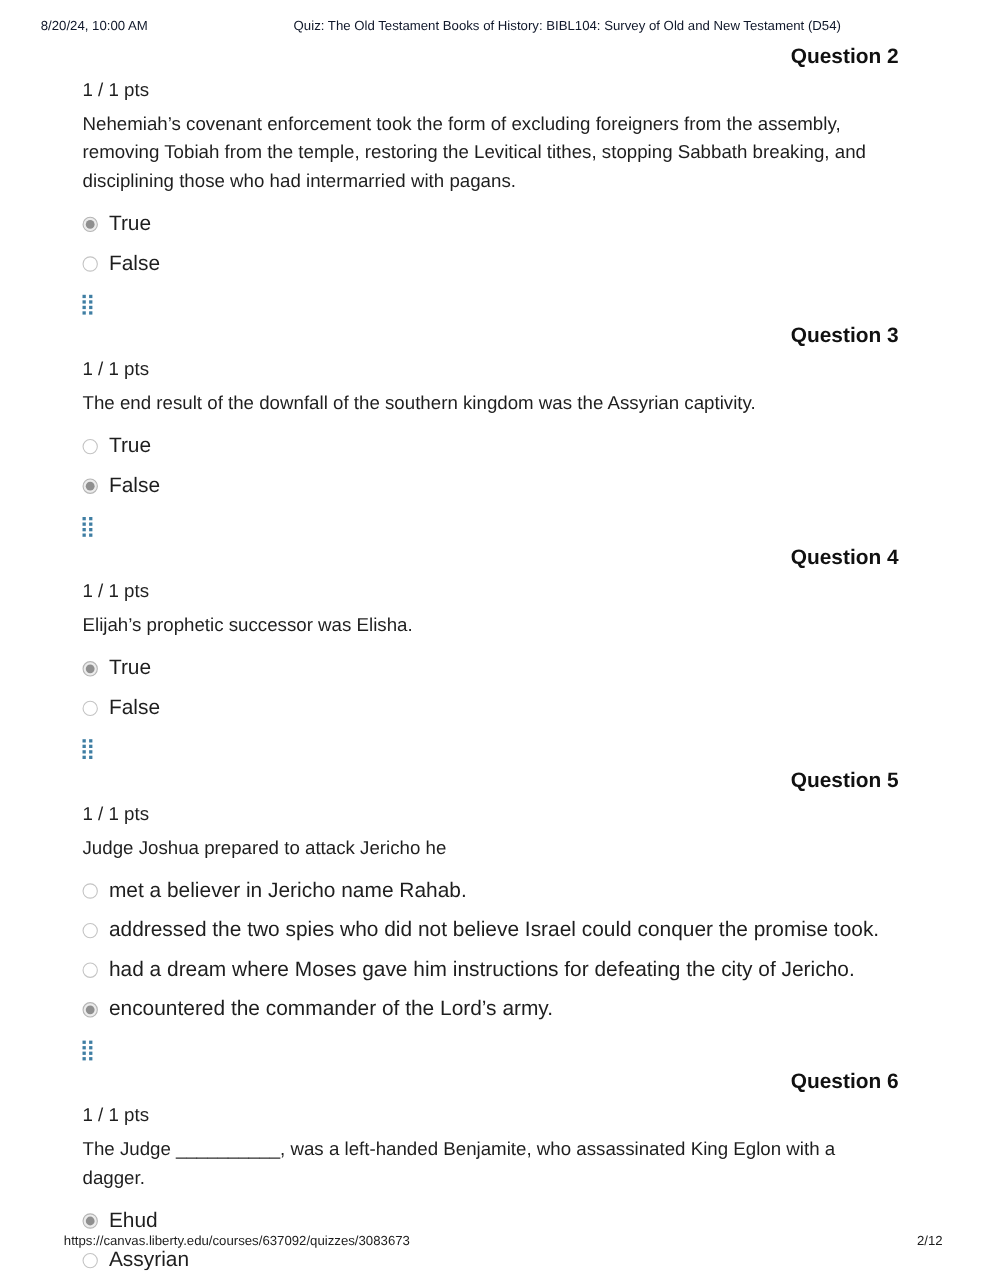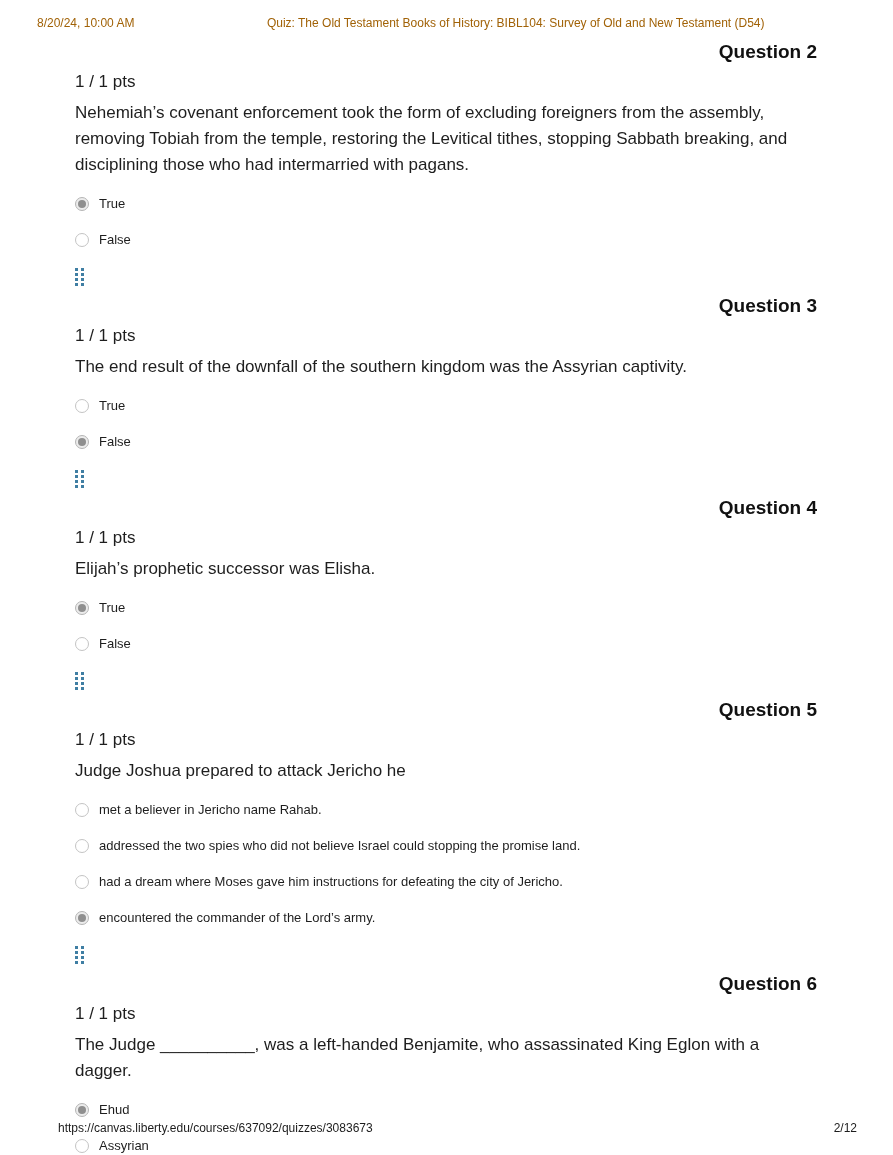--- a/index.html
+++ b/index.html
@@ -18,21 +18,21 @@
     position:relative;
     width:893px;height:1155px;
     background:var(--page-background);
     overflow:hidden;
     color:var(--text);
   }
   
   .print-header{
     position:absolute;top:16px;left:37px;right:36px;
     display:flex;align-items:center;
-    font-size:12px;color:#a16207;
+    font-size:12px;color:#0f172a;
   }
   .print-datetime{white-space:nowrap;}
   .print-title{flex:1;text-align:center;padding-left:40px;}
   .print-footer{
     position:absolute;left:37px;right:36px;bottom:20px;
     display:flex;justify-content:space-between;align-items:flex-end;
     font-size:12px;color:#1c1c1c;padding-left:21px;
   }
   
   .content{
@@ -46,21 +46,21 @@
   }
   .qtext{
     font-size:17px;line-height:26px;margin-top:7px;
   }
   .answers{margin-top:4px;}
   .answer{
     display:flex;align-items:center;gap:10px;
     margin-top:16px;height:20px;
     cursor:default;
   }
-  .answer-label{font-size:13px;line-height:20px;}
+  .answer-label{font-size:19px;line-height:20px;}
   .radio{
     flex:0 0 auto;
     width:14px;height:14px;border-radius:50%;
     border:1.5px solid var(--radio-border);
     background:#fff;
     position:relative;
   }
   .radio.selected{
     border-color:var(--radio-selected-border);
     background:#ececec;
@@ -181,21 +181,21 @@
     <div class="points">1 / 1 pts</div>
     <div class="qtext">Judge Joshua prepared to attack Jericho he</div>
     <div class="answers">
 
     <div class="answer">
         <span class="radio"></span>
         <span class="answer-label">met a believer in Jericho name Rahab.</span>
       </div>
           <div class="answer">
         <span class="radio"></span>
-        <span class="answer-label">addressed the two spies who did not believe Israel could stopping the promise land.</span>
+        <span class="answer-label">addressed the two spies who did not believe Israel could conquer the promise took.</span>
       </div>
           <div class="answer">
         <span class="radio"></span>
         <span class="answer-label">had a dream where Moses gave him instructions for defeating the city of Jericho.</span>
       </div>
           <div class="answer">
         <span class="radio selected"></span>
         <span class="answer-label">encountered the commander of the Lord’s army.</span>
       </div>
         </div>

